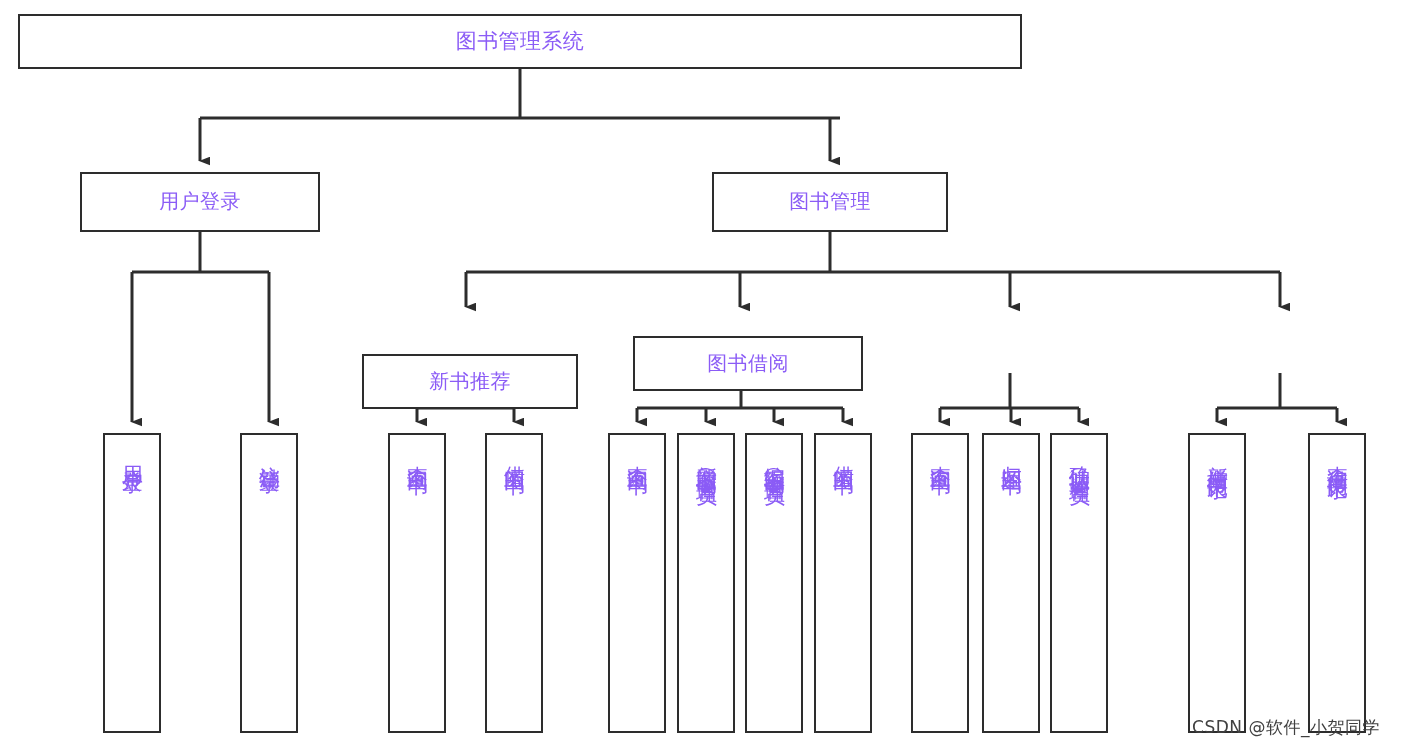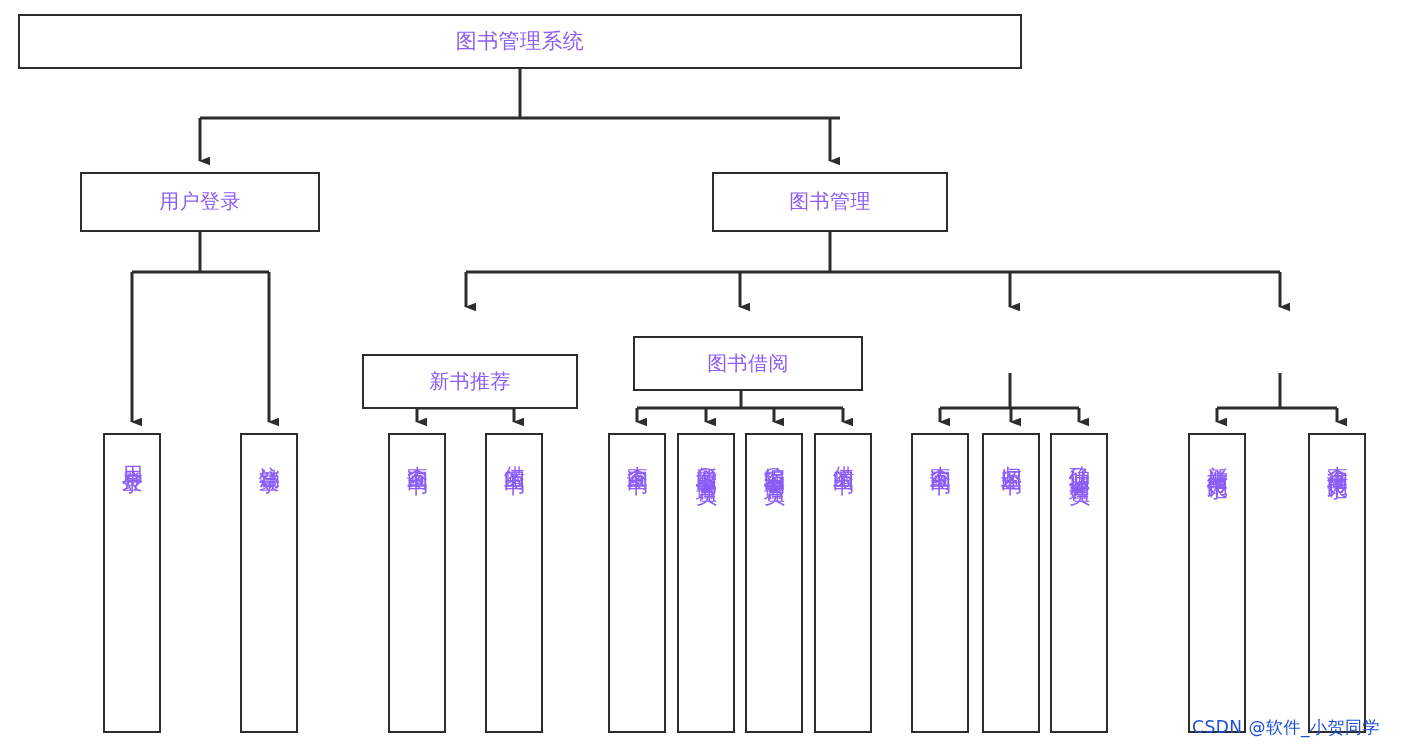--- a/index.html
+++ b/index.html
@@ -55,21 +55,21 @@
   .node-leaf .node-label {
     writing-mode: vertical-rl;
     text-orientation: upright;
     font-size: 21px;
     letter-spacing: 0.14em;
     line-height: 1.0;
   }
   .watermark {
     position: absolute;
     font-size: 17px;
-    color: #1d4ed8;
+    color: #404040;
     letter-spacing: 0.03em;
     white-space: nowrap;
     user-select: none;
   }
 </style>
 </head>
 <body>
 
 <div id="diagram-root">
 

